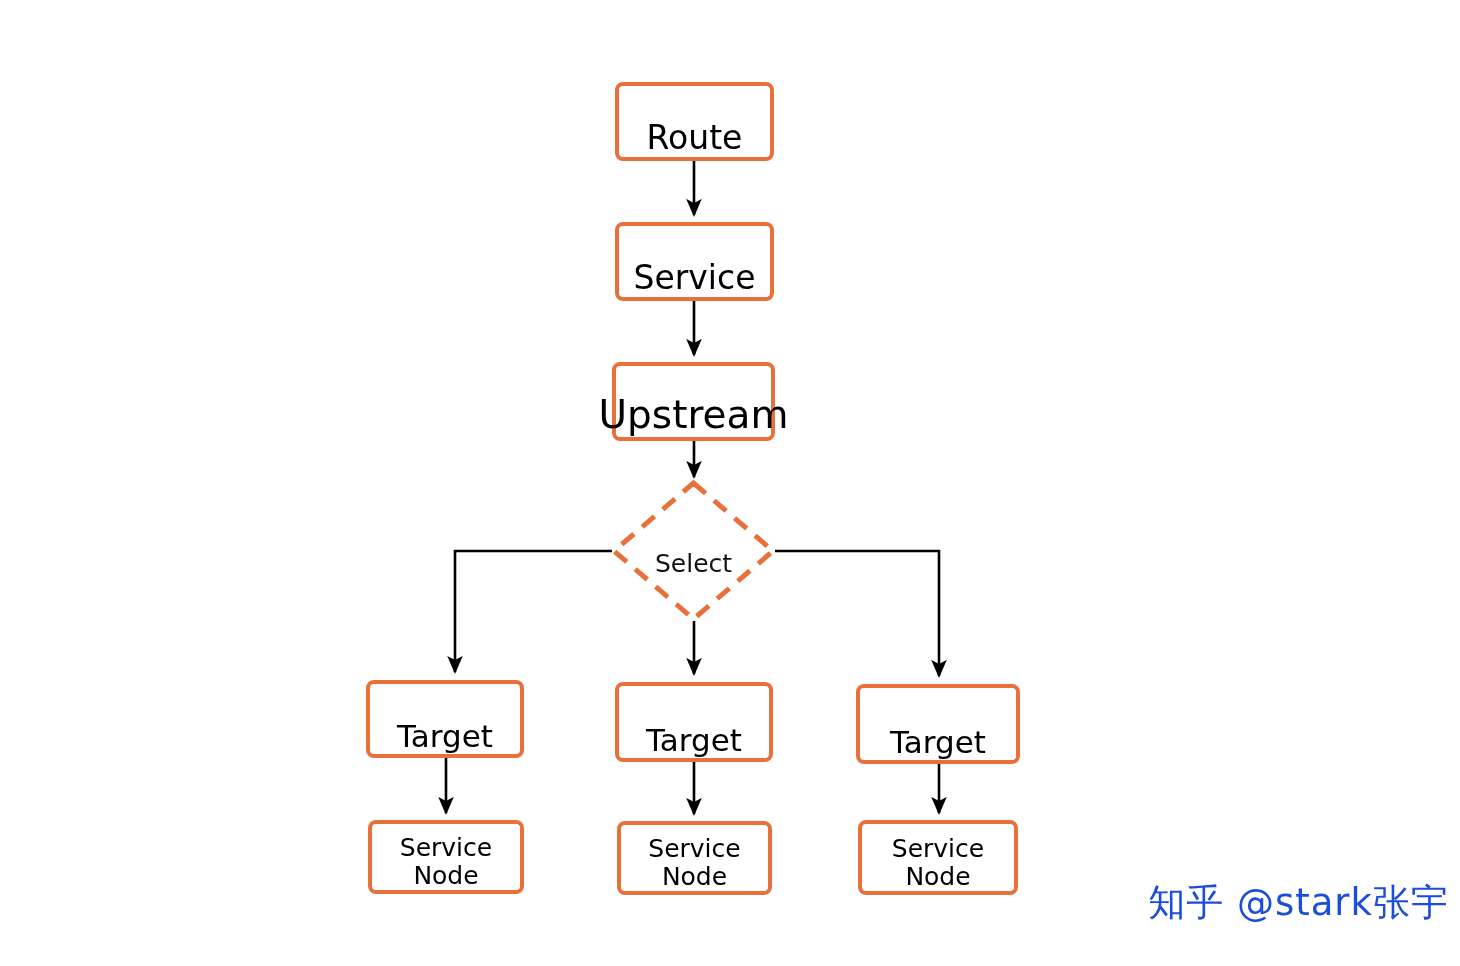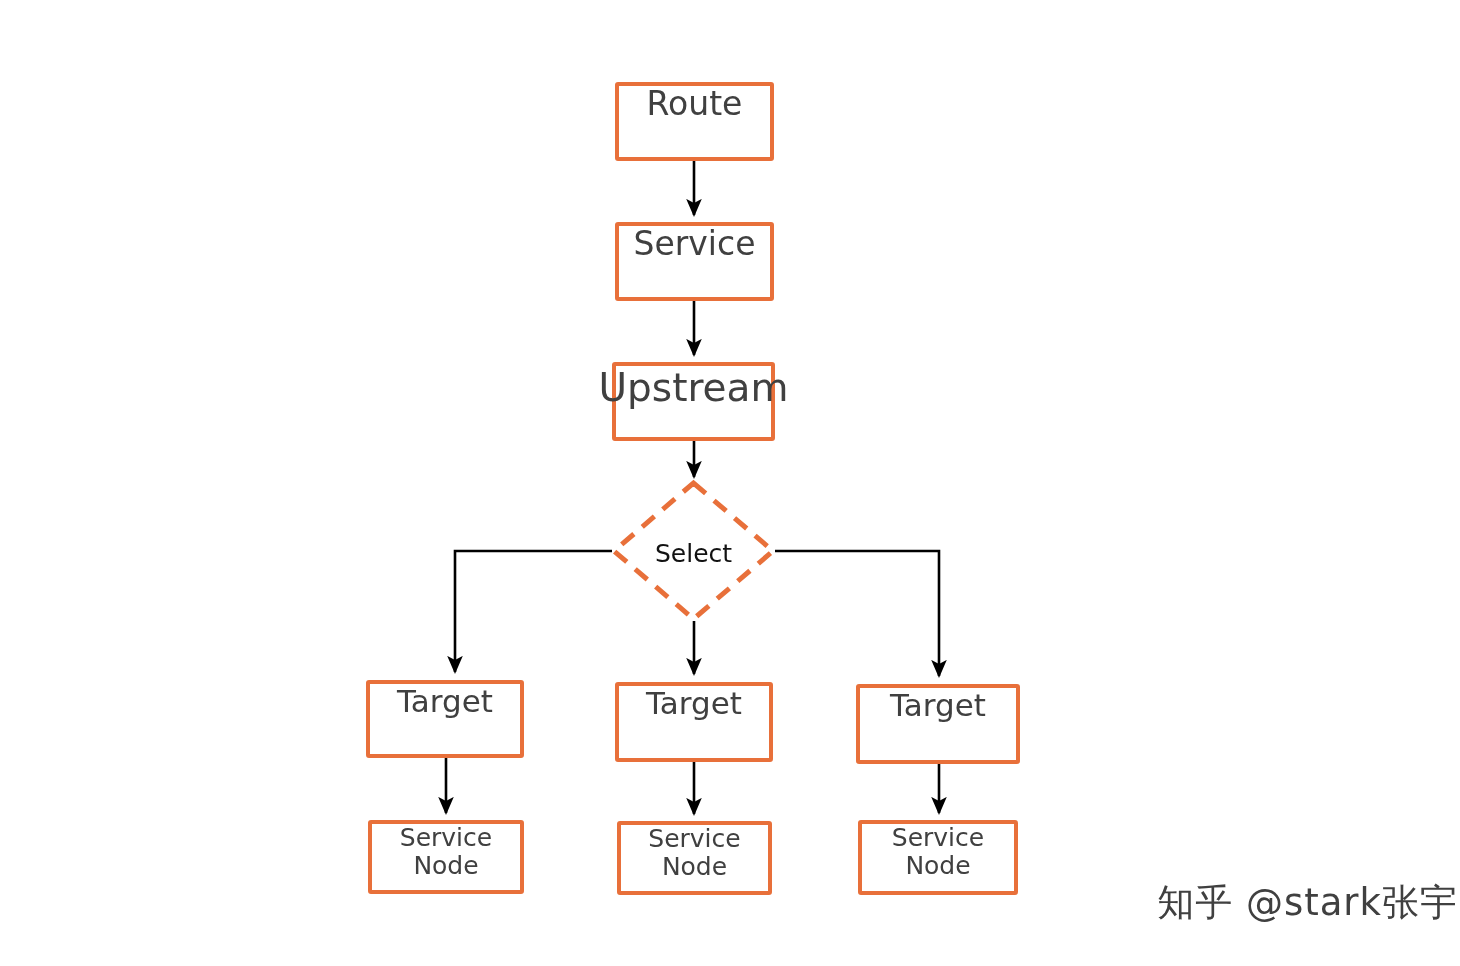--- a/index.html
+++ b/index.html
@@ -24,26 +24,26 @@
     top: 0;
     width: 1460px;
     height: 966px;
     pointer-events: none;
   }
   .node {
     position: absolute;
     box-sizing: border-box;
     background: #ffffff;
     border: 4px solid #E8703A;
-    border-radius: 3px;
+    border-radius: 8px;
     display: flex;
-    align-items: flex-start;
+    align-items: flex-end;
     justify-content: center;
     text-align: center;
-    color: #404040;
+    color: #000000;
     line-height: 1.12;
     z-index: 3;
   }
   .node-label {
     display: block;
     white-space: pre-line;
   }
   .n-route   { left: 615px; top: 82px;  width: 159px; height: 79px;  font-size: 33px; }
   .n-service { left: 615px; top: 222px; width: 159px; height: 79px;  font-size: 33px; }
   .n-upstream{ left: 612px; top: 362px; width: 163px; height: 79px;  font-size: 39px; }
@@ -66,36 +66,36 @@
   }
   .decision svg {
     position: absolute;
     left: 0;
     top: 0;
     overflow: visible;
   }
   .decision-label {
     position: absolute;
     left: 0;
-    top: 2px;
+    top: 12px;
     width: 163px;
     height: 140px;
     display: flex;
     align-items: center;
     justify-content: center;
     font-size: 25px;
     color: #121212;
   }
 
   .watermark {
     position: absolute;
-    right: 2px;
+    right: 11px;
     bottom: 38px;
     font-size: 37px;
-    color: #404040;
+    color: #1d4ed8;
     letter-spacing: 1px;
     white-space: nowrap;
     user-select: none;
     z-index: 2;
   }
 </style>
 </head>
 <body>
 
 <div id="canvas">

